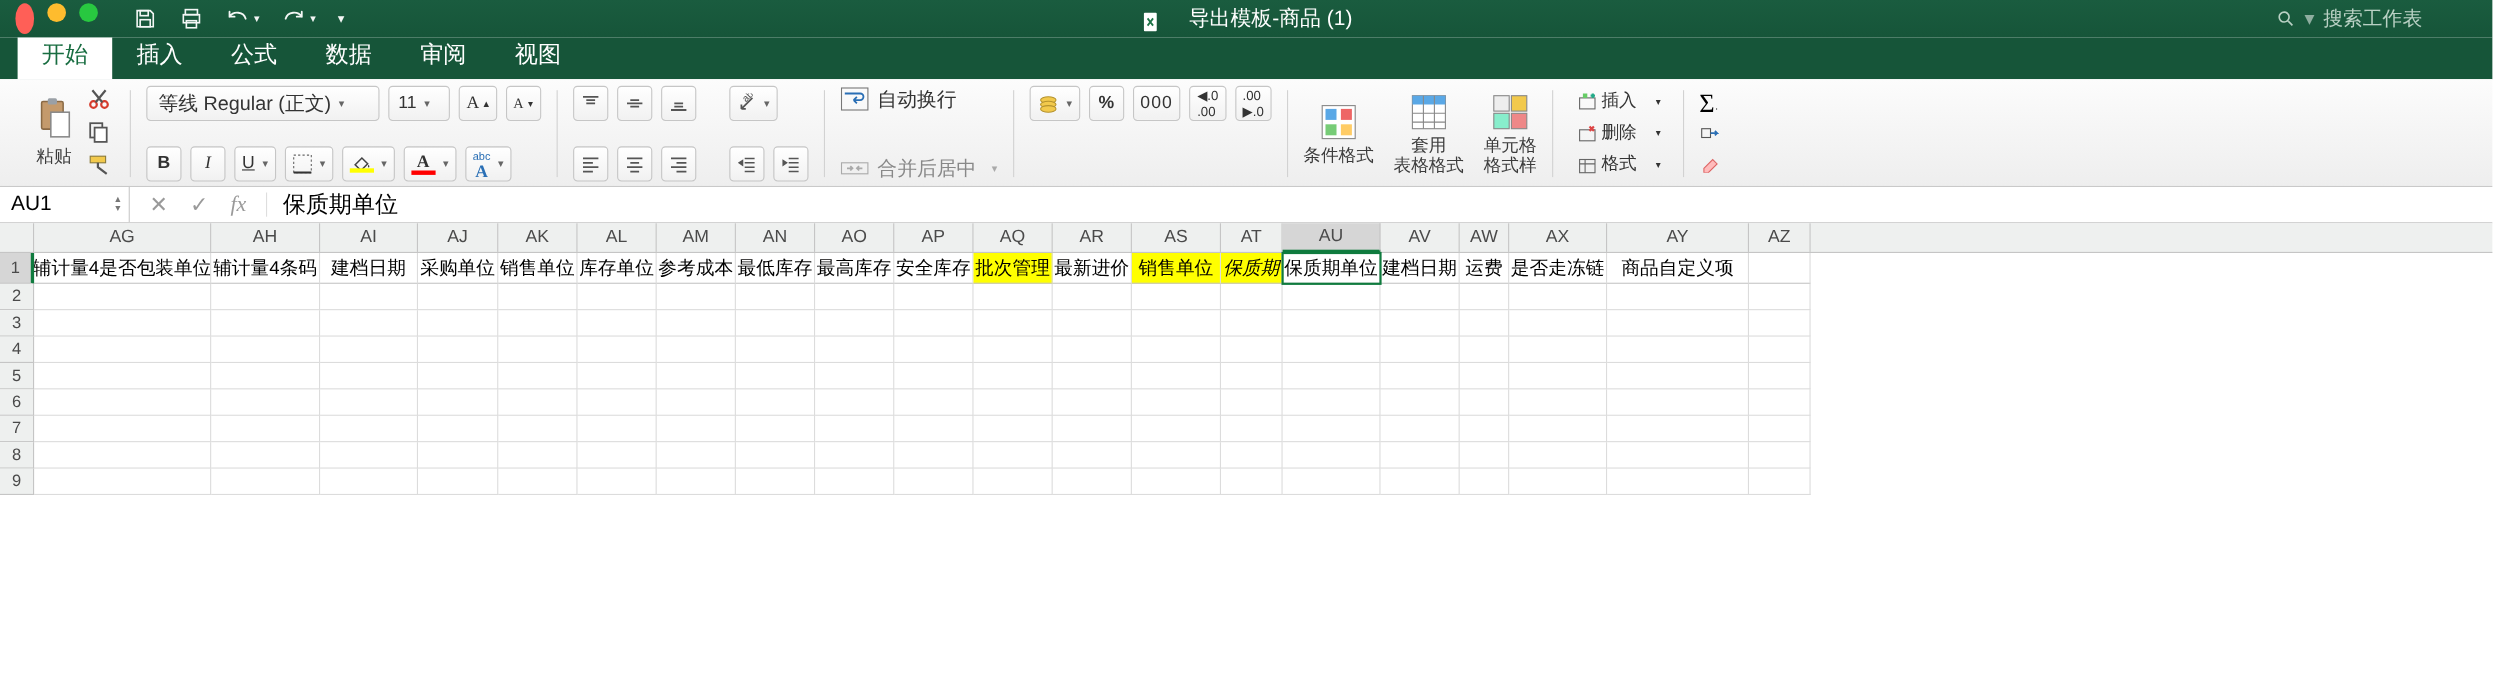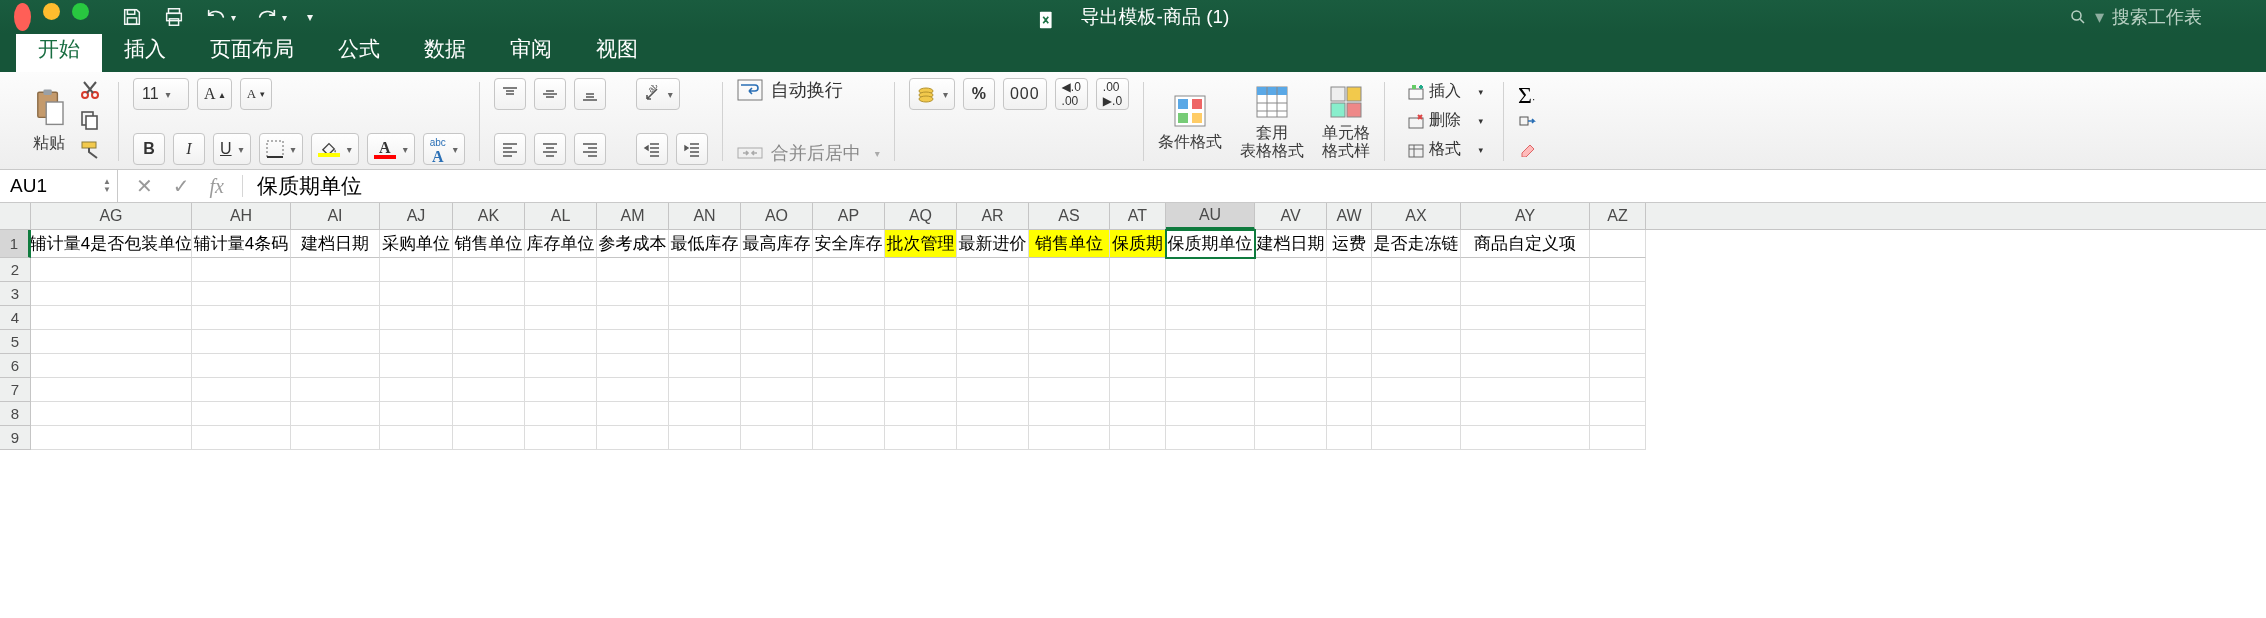--- a/index.html
+++ b/index.html
@@ -121,21 +121,20 @@
         <path d="M15 15l5 5" stroke="#d6e6dc" stroke-width="2"></path>
       </svg>
     <span style="opacity:.6;">▾</span>
     <input placeholder="搜索工作表" style="">
   </div>
 </div>
 
 <div class="tabs">
   <div class="tab active">开始</div>
   <div class="tab">插入</div>
-  <div class="tab">页面布局</div>
   <div class="tab">公式</div>
   <div class="tab">数据</div>
   <div class="tab">审阅</div>
   <div class="tab">视图</div>
 </div>
 
 <div class="ribbon">
 
   <div class="group">
     <div class="row">
@@ -167,20 +166,21 @@
               <path d="M10 10v4l8 6" stroke="#555" stroke-width="2" fill="none"></path>
             </svg>
           </span>
       </div>
     </div>
   </div>
   <div class="vsep"></div>
 
   <div class="group">
     <div class="row">
+      <div class="rbtn font-combo dd">等线 Regular (正文)</div>
       <div class="rbtn size-combo dd">11</div>
       <div class="rbtn" style="font-family:serif;">A<span style="font-size:10px;vertical-align:super;">▴</span></div>
       <div class="rbtn" style="font-family:serif;font-size:13px;">A<span style="font-size:9px;vertical-align:super;">▾</span></div>
     </div>
     <div class="row">
       <div class="rbtn">
           <b>B</b>
         </div>
       <div class="rbtn">
           <i style="font-family:serif;">I</i>
@@ -451,21 +451,21 @@
         <div class="cell" style="width: 73px;">采购单位</div>
         <div class="cell" style="width: 72px;">销售单位</div>
         <div class="cell" style="width: 72px;">库存单位</div>
         <div class="cell" style="width: 72px;">参考成本</div>
         <div class="cell" style="width: 72px;">最低库存</div>
         <div class="cell" style="width: 72px;">最高库存</div>
         <div class="cell" style="width: 72px;">安全库存</div>
         <div class="cell hl" style="width: 72px;">批次管理</div>
         <div class="cell" style="width: 72px;">最新进价</div>
         <div class="cell hl" style="width: 81px;">销售单位</div>
-        <div class="cell hl" style="width: 56px;">保质期</div>
+        <div class="cell hl" style="width: 56px; font-style: italic;">保质期</div>
         <div class="cell sel" style="width: 89px;">保质期单位</div>
         <div class="cell" style="width: 72px;">建档日期</div>
         <div class="cell" style="width: 45px;">运费</div>
         <div class="cell" style="width: 89px;">是否走冻链</div>
         <div class="cell" style="width: 129px;">商品自定义项</div>
         <div class="cell" style="width: 56px;"></div>
       </div>
       <div class="r">
         <div class="rh">2</div>
         <div class="cell" style="width: 161px;"></div>

